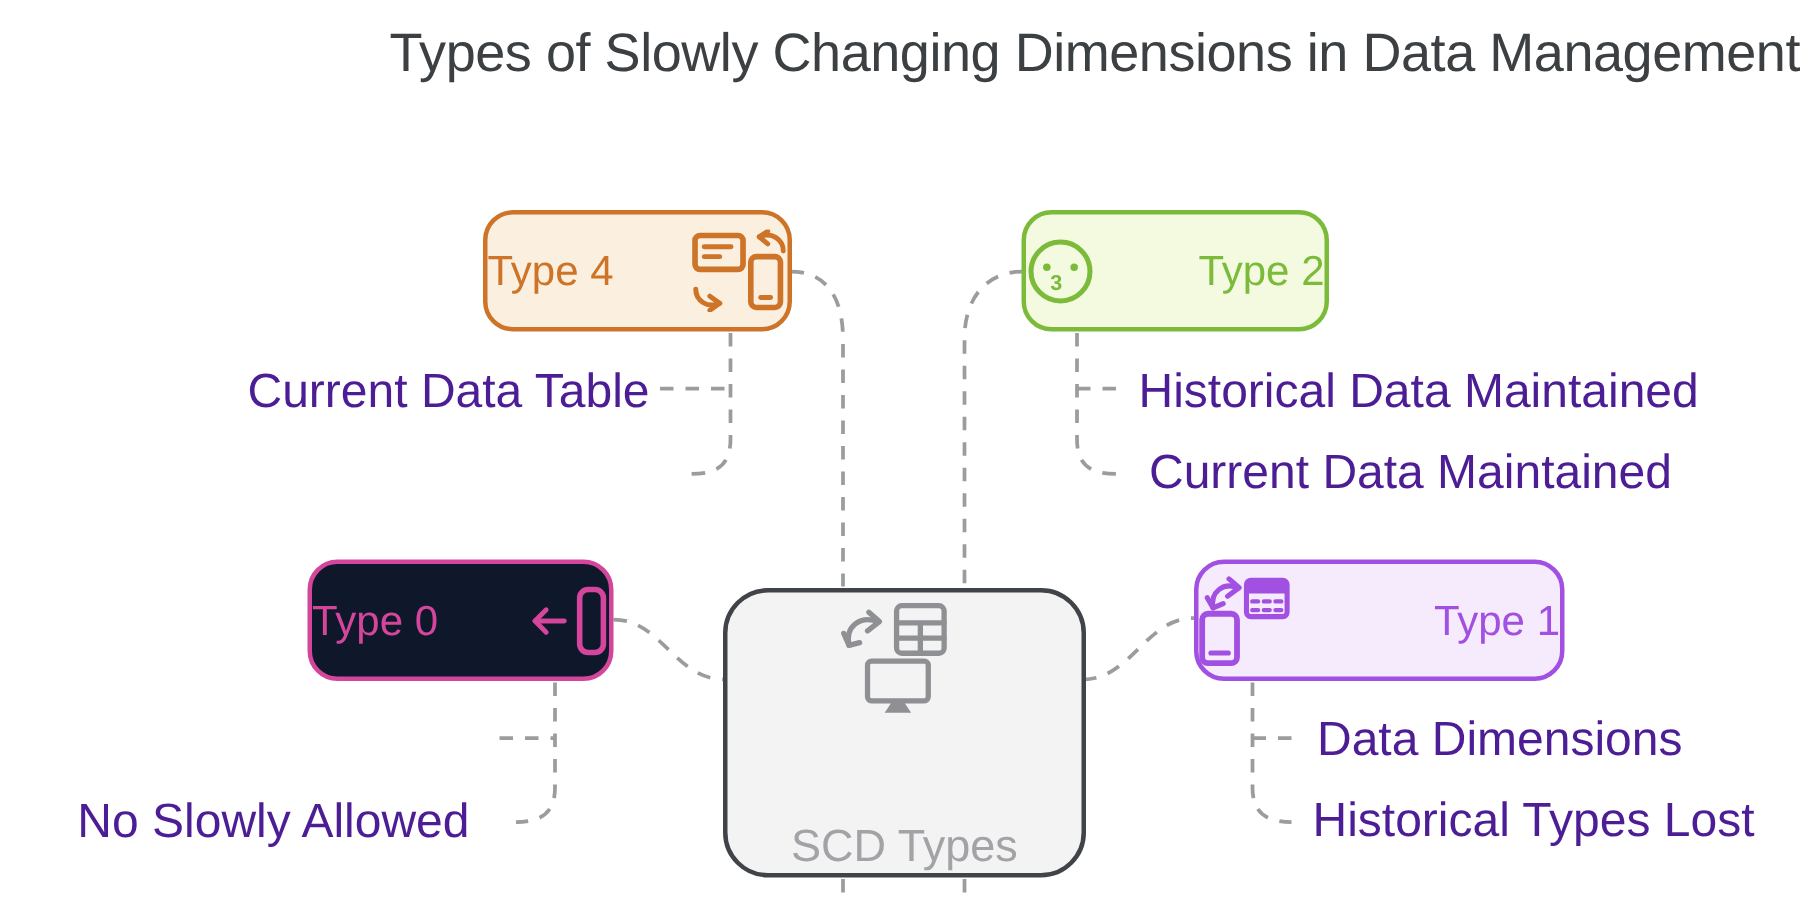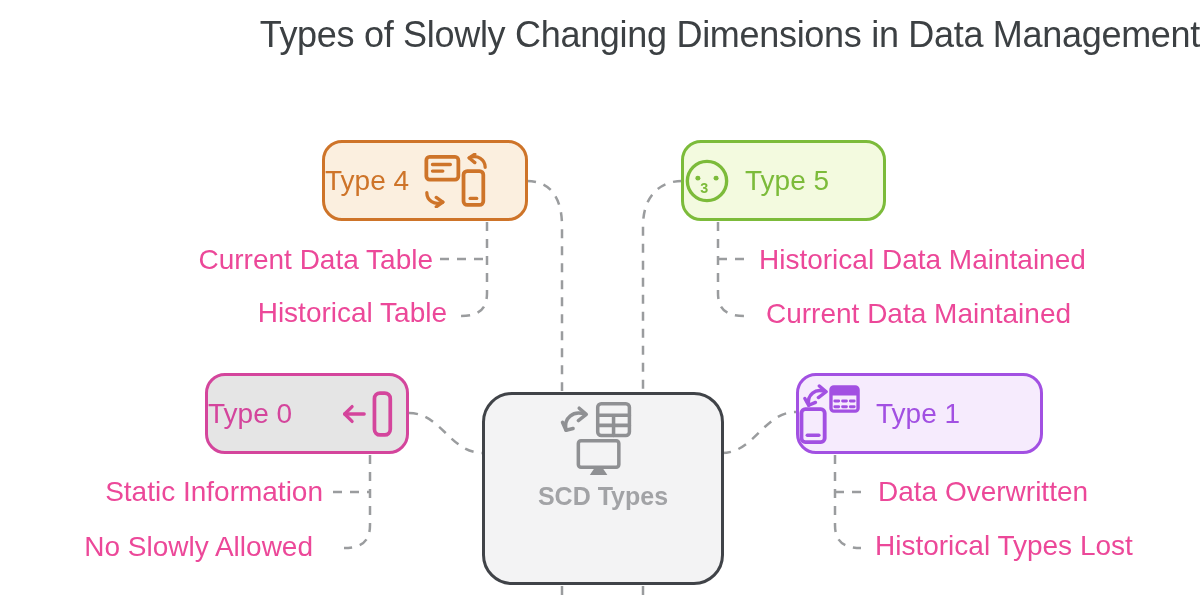--- a/index.html
+++ b/index.html
@@ -8,36 +8,36 @@
     font-family:"Liberation Sans", sans-serif;background:#ffffff;
   }
   .title{
     position:absolute;top:14px;left:0;width:1200px;text-align:right;
     font-size:36px;font-weight:500;color:#3C4043;letter-spacing:-0.3px;
     white-space:nowrap;
   }
   svg.connector-layer{position:absolute;left:0;top:0;z-index:0;}
   .conn{fill:none;stroke:#9A9C9E;stroke-width:2.5;stroke-dasharray:9 8;}
   .node{
-    position:absolute;z-index:1;display:flex;align-items:center;justify-content:flex-start;
+    position:absolute;z-index:1;display:flex;align-items:center;justify-content:space-between;
     box-sizing:border-box;border-radius:20px;border:3px solid;gap:15px;
   }
   .node .nlabel{font-size:28px;white-space:nowrap;}
   .type4{left:322px;top:140px;width:206px;height:81px;border-color:#CE7429;background:#FBEFDF;color:#CE7429;}
   .type6{left:681px;top:140px;width:205px;height:81px;border-color:#7CBB3A;background:#F3FADF;color:#7CBB3A;}
-  .type0{left:205px;top:373px;width:204px;height:81px;border-color:#D4459C;background:#e5e5e5;color:#D4459C;gap:48px;}
+  .type0{left:205px;top:373px;width:204px;height:81px;border-color:#D4459C;background:#0f172a;color:#D4459C;gap:48px;}
   .type1{left:796px;top:373px;width:247px;height:81px;border-color:#A250E2;background:#F6EBFD;color:#A250E2;}
   .central{
     left:482px;top:392px;width:242px;height:193px;border-radius:30px;
     border:3.5px solid #404348;background:#F3F3F4;color:#A2A3A6;
     flex-direction:column;gap:6px;
   }
-  .central .nlabel{font-size:25px;font-weight:bold;}
+  .central .nlabel{font-size:30px;}
   .leaf{
-    position:absolute;z-index:1;font-size:28px;line-height:32px;color:#ec4899;white-space:nowrap;
+    position:absolute;z-index:1;font-size:32px;line-height:32px;color:#4c1d95;white-space:nowrap;
   }
   .l-current-data-table{top:244px;right:767px;}
   .l-historical-table{top:297px;right:753px;}
   .l-historical-data-maintained{top:244px;left:759px;text-align:center;}
   .l-current-data-maintained{top:298px;left:766px;}
   .l-static-information{top:476px;right:877px;}
   .l-no-updates-allowed{top:531px;right:887px;}
   .l-data-overwritten{top:476px;left:878px;}
   .l-historical-data-lost{top:530px;left:875px;}
   .icon svg{display:block;}
@@ -84,21 +84,21 @@
 
   <div class="node type6">
     <span class="icon">
       <svg width="46" height="46" viewBox="0 0 48 48" fill="none" stroke="#7CBB3A">
         <circle cx="24" cy="24" r="20.5" stroke-width="3.5"></circle>
         <circle cx="14.5" cy="21" r="2.6" fill="#7CBB3A" stroke="none"></circle>
         <circle cx="33.5" cy="21" r="2.6" fill="#7CBB3A" stroke="none"></circle>
         <text x="21" y="37" text-anchor="middle" font-size="15" font-weight="bold" fill="#7CBB3A" stroke="none" font-family="Liberation Sans, sans-serif">3</text>
       </svg>
     </span>
-    <span class="nlabel">Type 5</span>
+    <span class="nlabel">Type 2</span>
   </div>
 
   <div class="node type0">
     <span class="nlabel">Type 0</span>
     <span class="icon">
       <svg width="54" height="48" viewBox="0 0 58 50" fill="none" stroke="#D4459C" stroke-width="3.5" stroke-linecap="round" stroke-linejoin="round">
         <path d="M26 25H5"></path>
         <polyline points="13,17 5,25 13,33"></polyline>
         <rect x="37" y="2.5" width="17" height="45" rx="6" stroke-width="4"></rect>
       </svg>
@@ -130,21 +130,19 @@
         <rect x="46" y="10" width="36" height="36" rx="4"></rect>
         <path d="M46 23H82M64 23V46M46 34.5H82"></path>
         <rect x="24" y="52" width="46" height="30" rx="3"></rect>
         <polygon points="43,82 51,82 57,91 37,91" fill="#8F9093" stroke="none"></polygon>
       </svg>
     </span>
     <span class="nlabel">SCD Types</span>
   </div>
 
   <div class="leaf l-current-data-table">Current Data Table</div>
-  <div class="leaf l-historical-table">Historical Table</div>
   <div class="leaf l-historical-data-maintained">Historical Data Maintained</div>
   <div class="leaf l-current-data-maintained">Current Data Maintained</div>
-  <div class="leaf l-static-information">Static Information</div>
   <div class="leaf l-no-updates-allowed">No Slowly Allowed</div>
-  <div class="leaf l-data-overwritten">Data Overwritten</div>
+  <div class="leaf l-data-overwritten">Data Dimensions</div>
   <div class="leaf l-historical-data-lost">Historical Types Lost</div>
 
 </div>
 
 </body></html>

